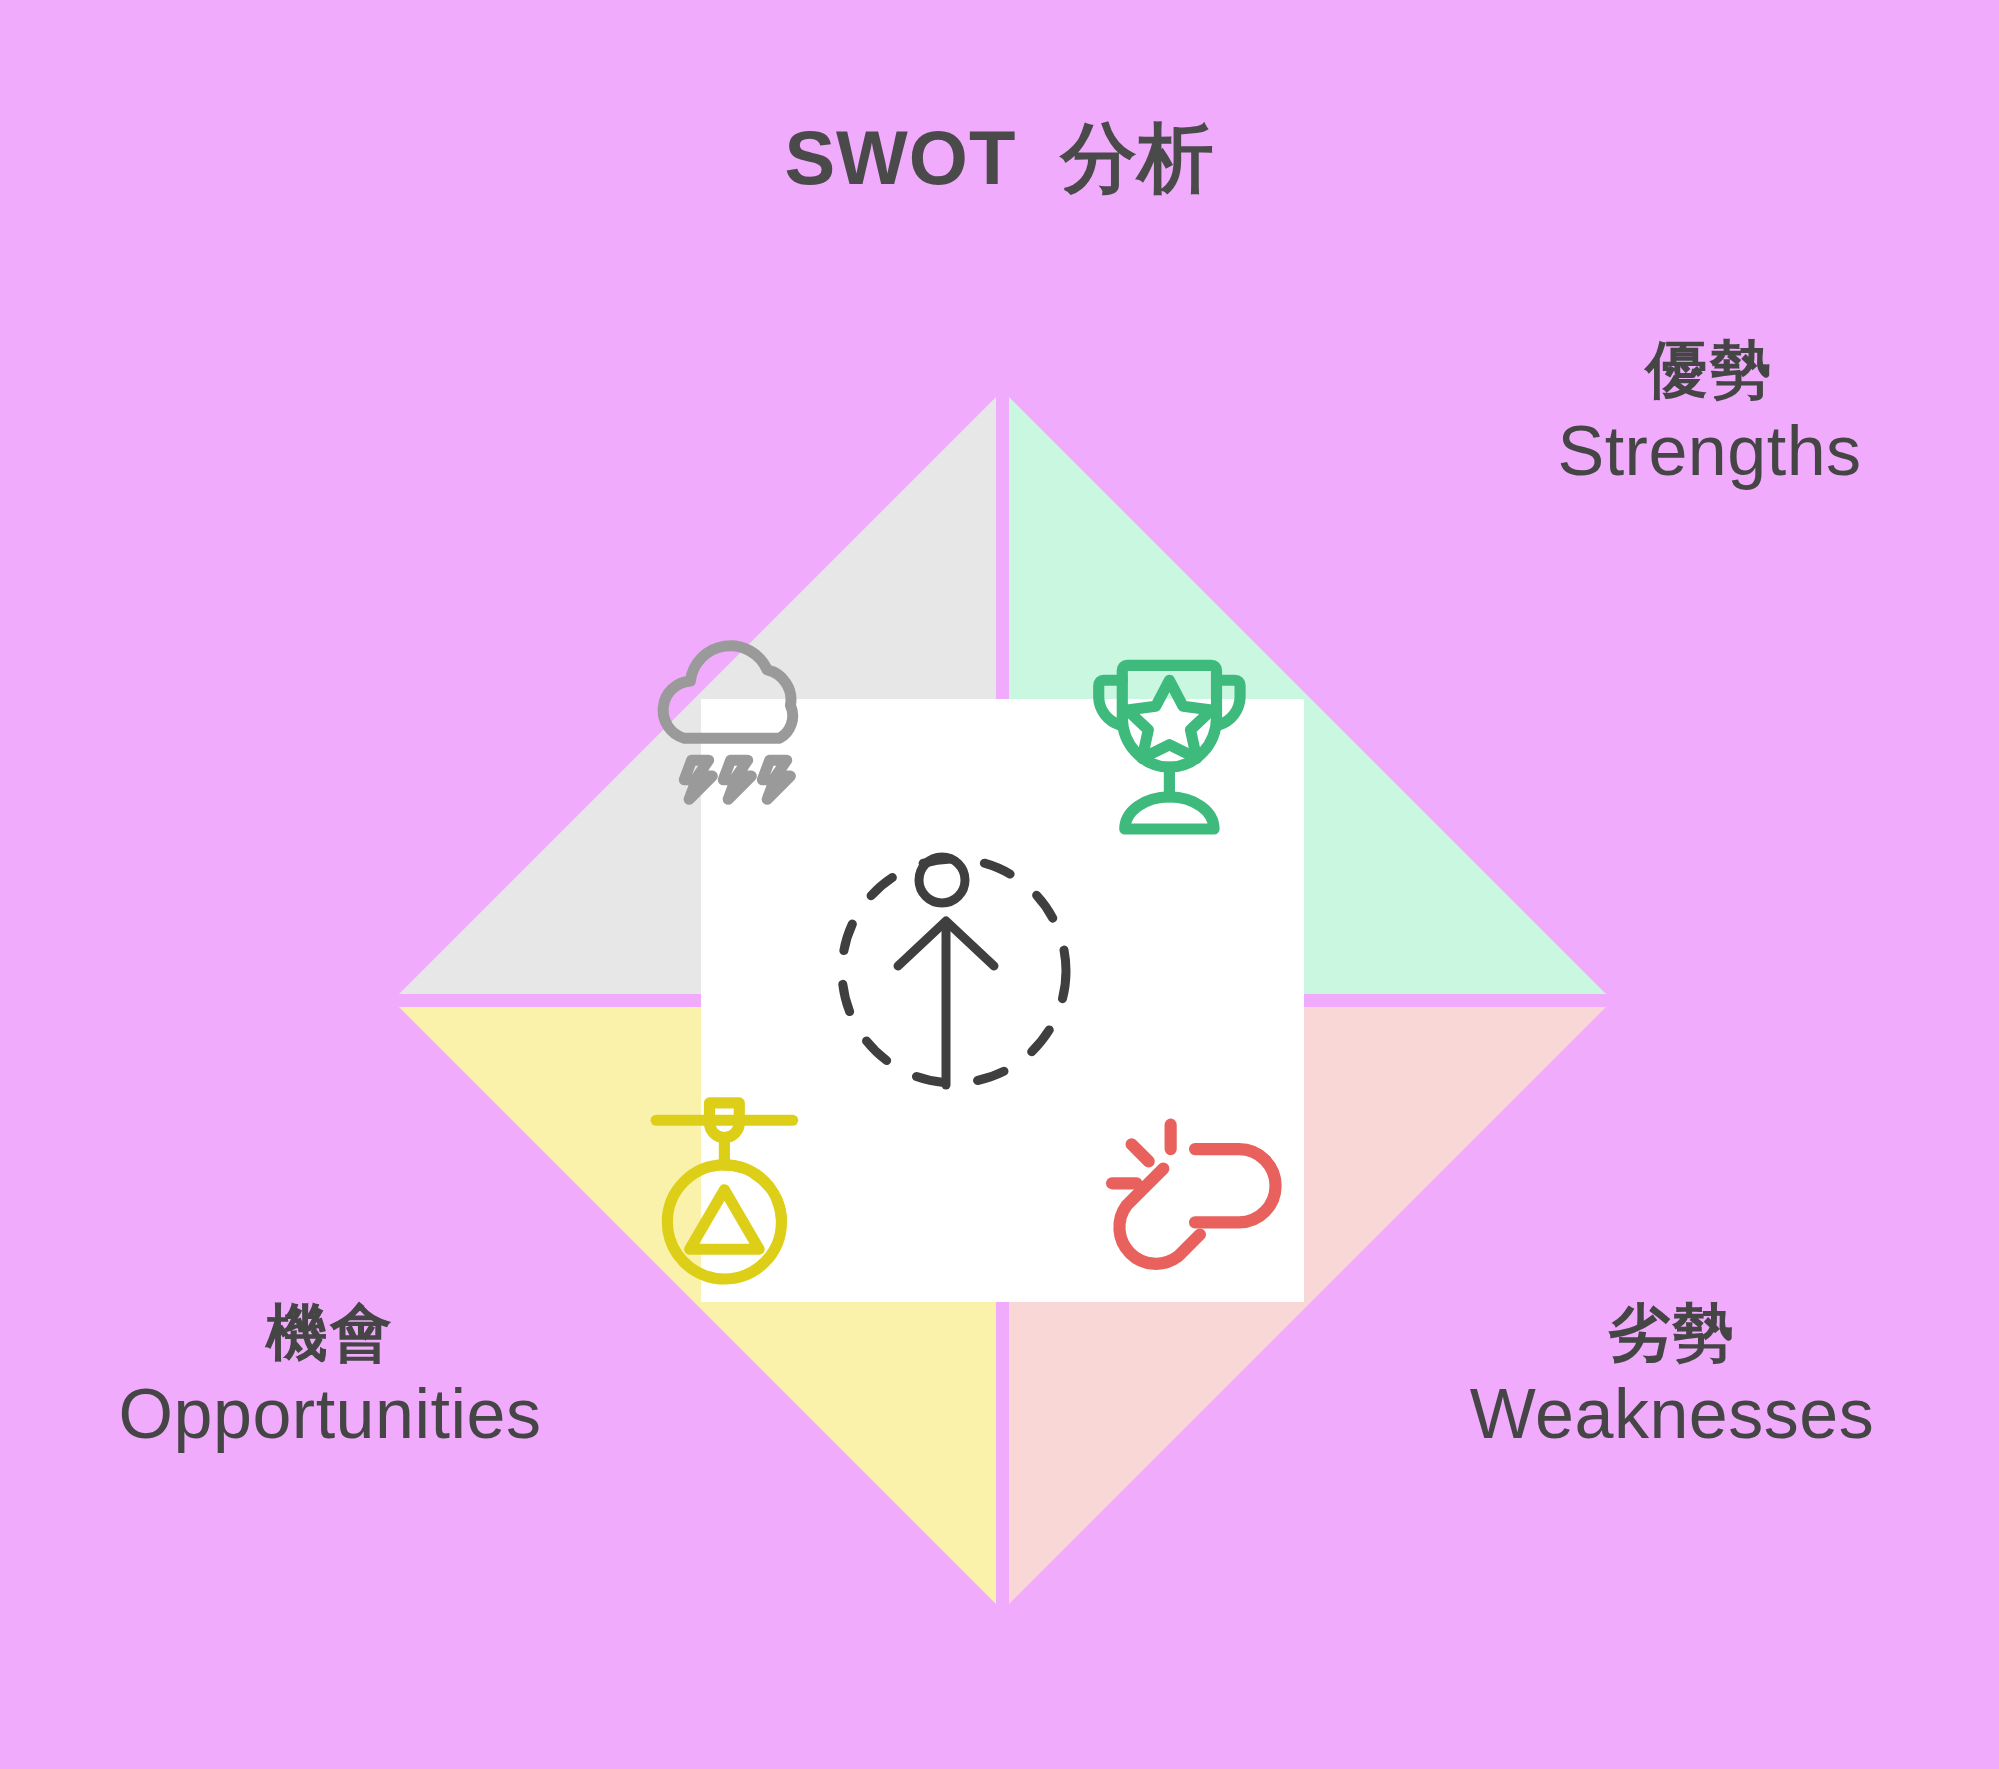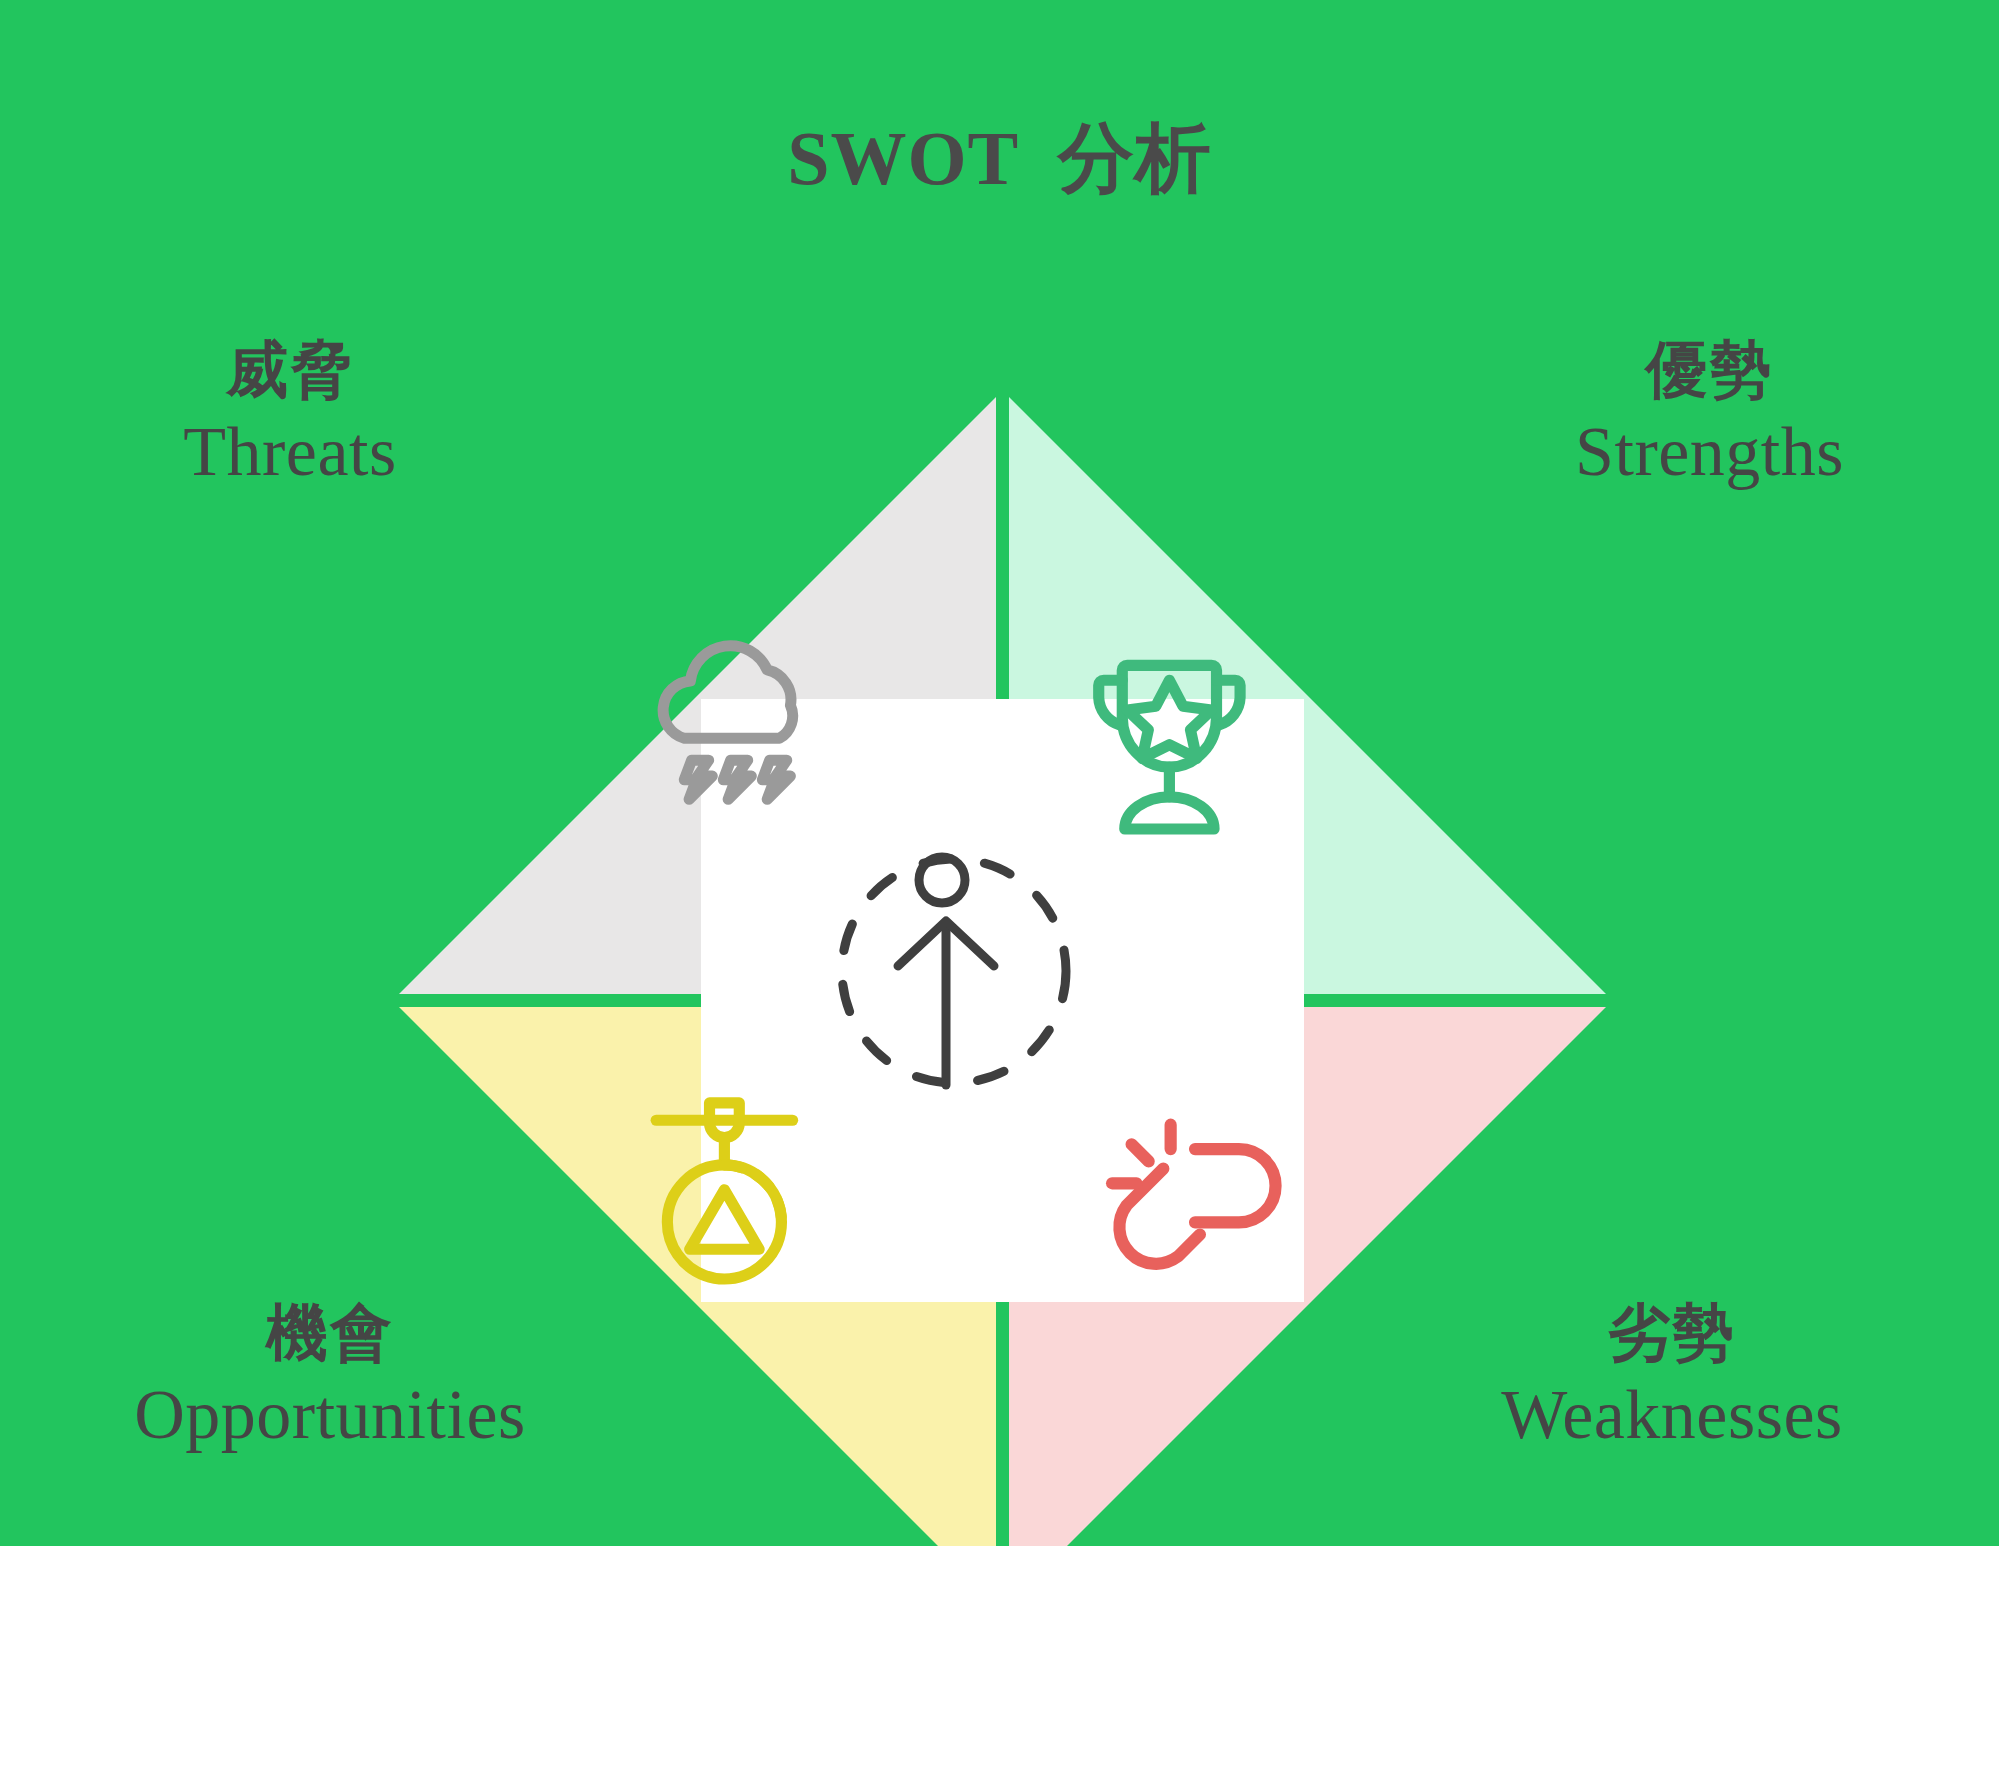--- a/index.html
+++ b/index.html
@@ -7,24 +7,23 @@
     padding: 0;
     background: #ffffff;
   }
   body {
     font-family: "Liberation Sans", "DejaVu Sans", sans-serif;
     -webkit-font-smoothing: antialiased;
   }
   #canvas {
     position: relative;
     width: 1999px;
-    height: 1546px;
-    background: #22c55e;
+    height: 1769px;
+    background: #f0abfc;
     overflow: hidden;
-    font-family: Liberation Serif, serif;
   }
 
   
   #title {
     position: absolute;
     left: 0;
     top: 108px;
     width: 1999px;
     text-align: center;
     font-size: 76px;
@@ -181,24 +180,20 @@
         <circle cx="92" cy="47" r="23"></circle>
 
         <path d="M 96 252 L 96 92"></path>
 
         <path d="M 48 133 L 96 88 L 144 133"></path>
       </g>
 
     </svg>
   </div>
 
-  <div class="qlabel" id="label-threats">
-    <span class="zh">威脅</span>
-    <span class="en">Threats</span>
-  </div>
 
   <div class="qlabel" id="label-opportunities">
     <span class="zh">機會</span>
     <span class="en">Opportunities</span>
   </div>
 
   <div class="qlabel" id="label-strengths">
     <span class="zh">優勢</span>
     <span class="en">Strengths</span>
   </div>

